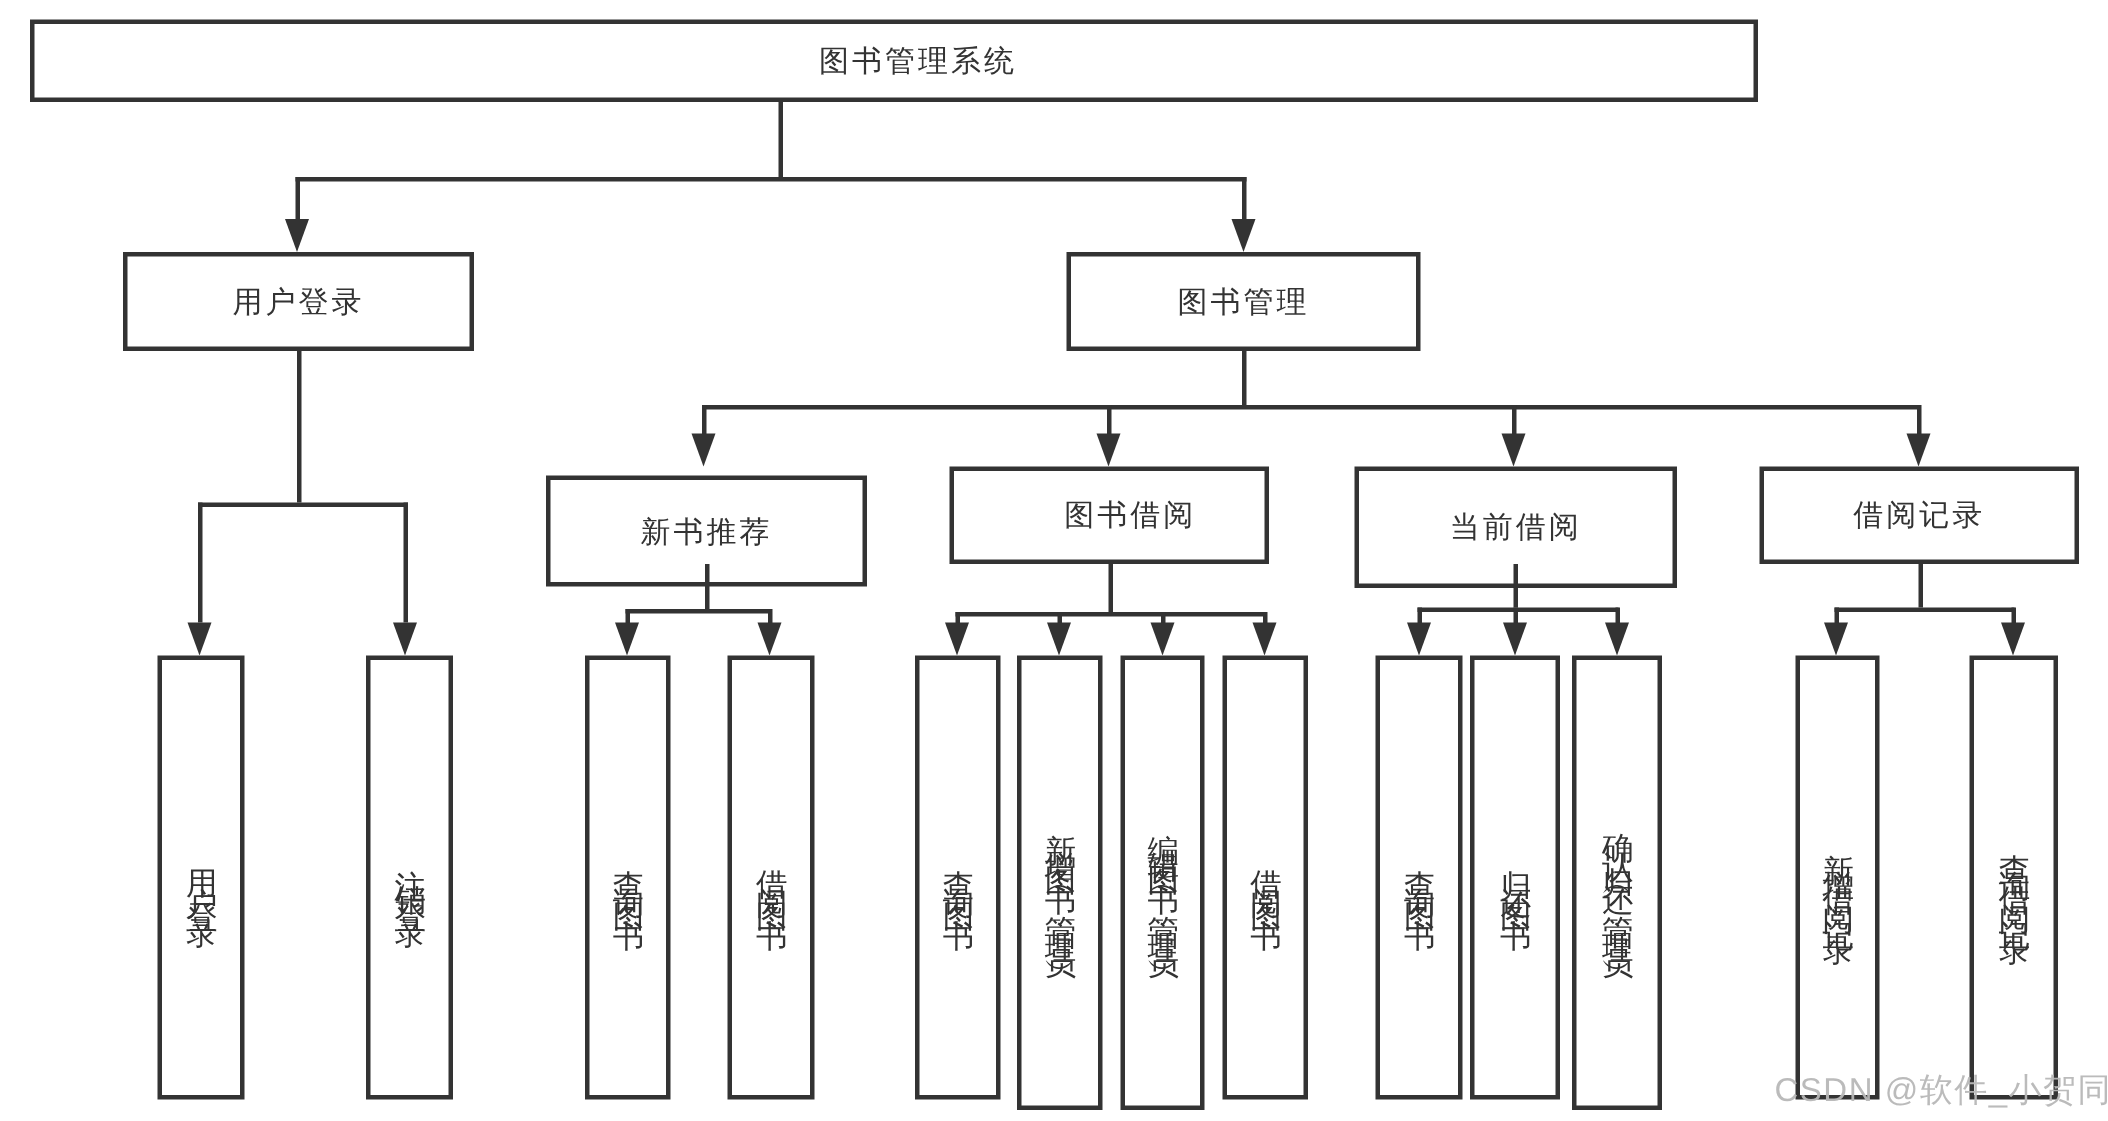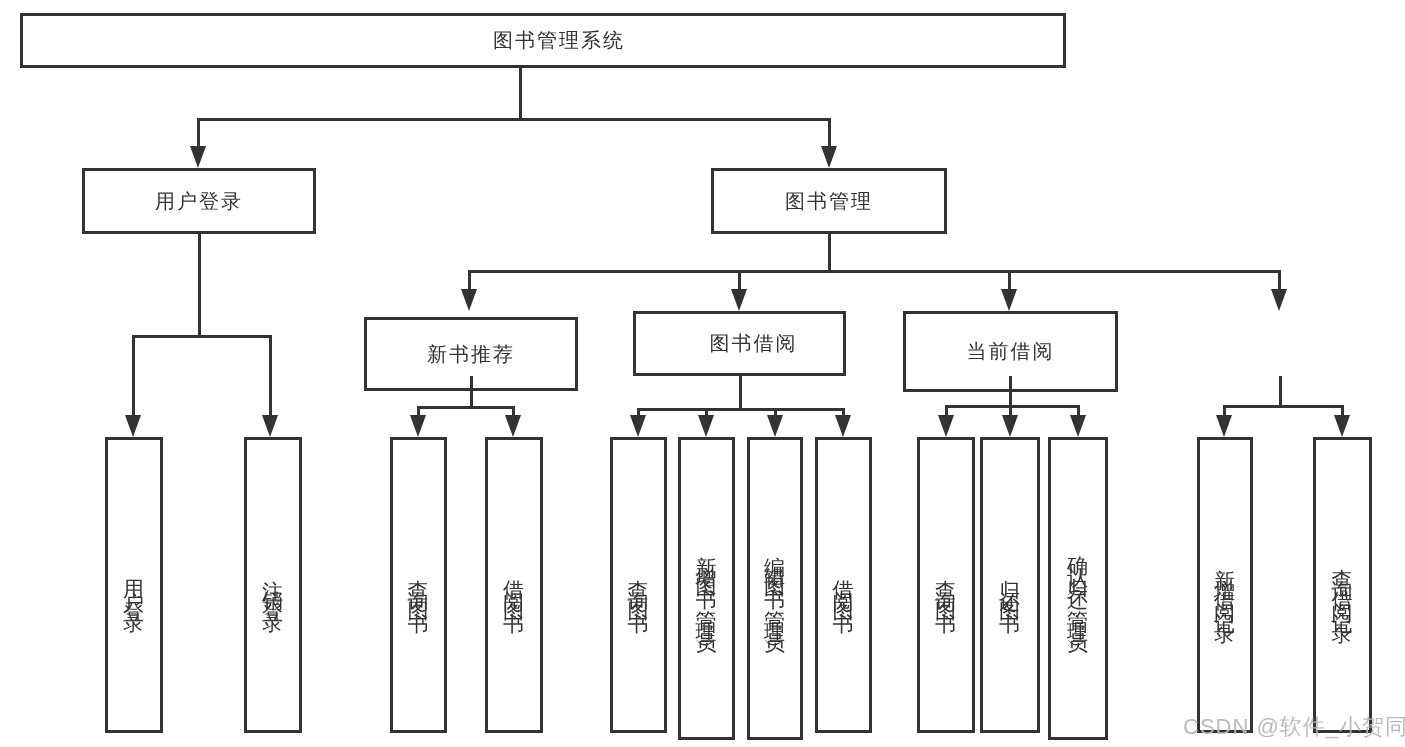--- a/index.html
+++ b/index.html
@@ -56,21 +56,21 @@
     opacity:.95;
     z-index:10;
     white-space:nowrap;
   }
 </style>
 </head>
 <body>
 
 <div class="stage">
 
-  <div class="box" style="left:20px;top:13px;width:1046px;height:55px;padding-left:32px;">
+  <div class="box" style="left:20px;top:13px;width:1152px;height:55px;padding-left:32px;">
     <span>图书管理系统</span>
   </div>
 
   <div class="vl" style="left:519px;top:68px;height:50px;"></div>
   <div class="hl" style="left:197px;top:118px;width:634px;"></div>
   <div class="vl" style="left:197px;top:118px;height:30px;"></div>
   <div class="ar" style="left:190px;top:146px;"></div>
   <div class="vl" style="left:828px;top:118px;height:30px;"></div>
   <div class="ar" style="left:821px;top:146px;"></div>
 
@@ -100,20 +100,23 @@
   <div class="ar" style="left:1271px;top:289px;"></div>
 
   <div class="box" style="left:364px;top:317px;width:214px;height:74px;">
     <span>新书推荐</span>
   </div>
   <div class="box" style="left:633px;top:311px;width:213px;height:65px;padding-left:28px;">
     <span>图书借阅</span>
   </div>
   <div class="box" style="left:903px;top:311px;width:215px;height:81px;">
     <span>当前借阅</span>
+  </div>
+  <div class="box" style="left:1173px;top:311px;width:213px;height:65px;">
+    <span>借阅记录</span>
   </div>
 
   <div class="vl" style="left:470px;top:376px;height:30px;"></div>
   <div class="hl" style="left:417px;top:406px;width:97px;"></div>
   <div class="vl" style="left:417px;top:406px;height:11px;"></div>
   <div class="ar" style="left:410px;top:415px;"></div>
   <div class="vl" style="left:512px;top:406px;height:11px;"></div>
   <div class="ar" style="left:505px;top:415px;"></div>
 
   <div class="vl" style="left:739px;top:376px;height:32px;"></div>

